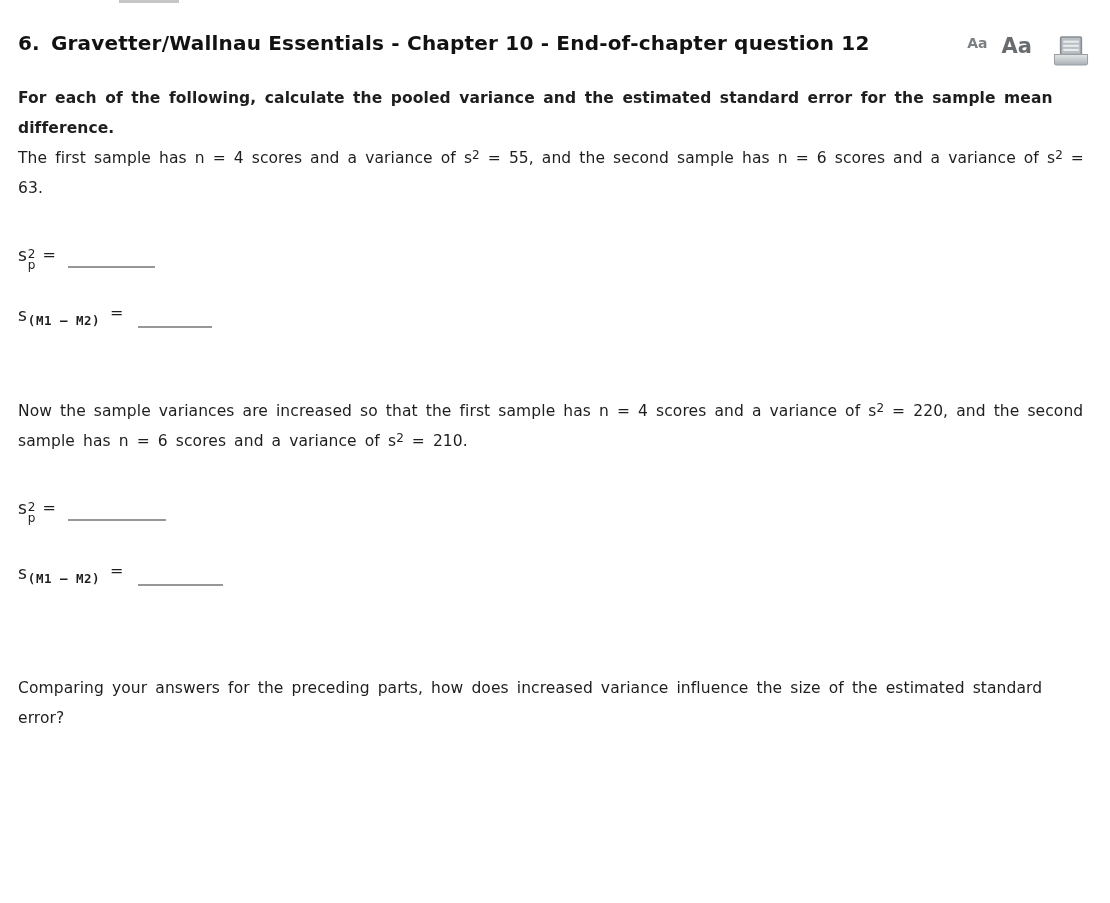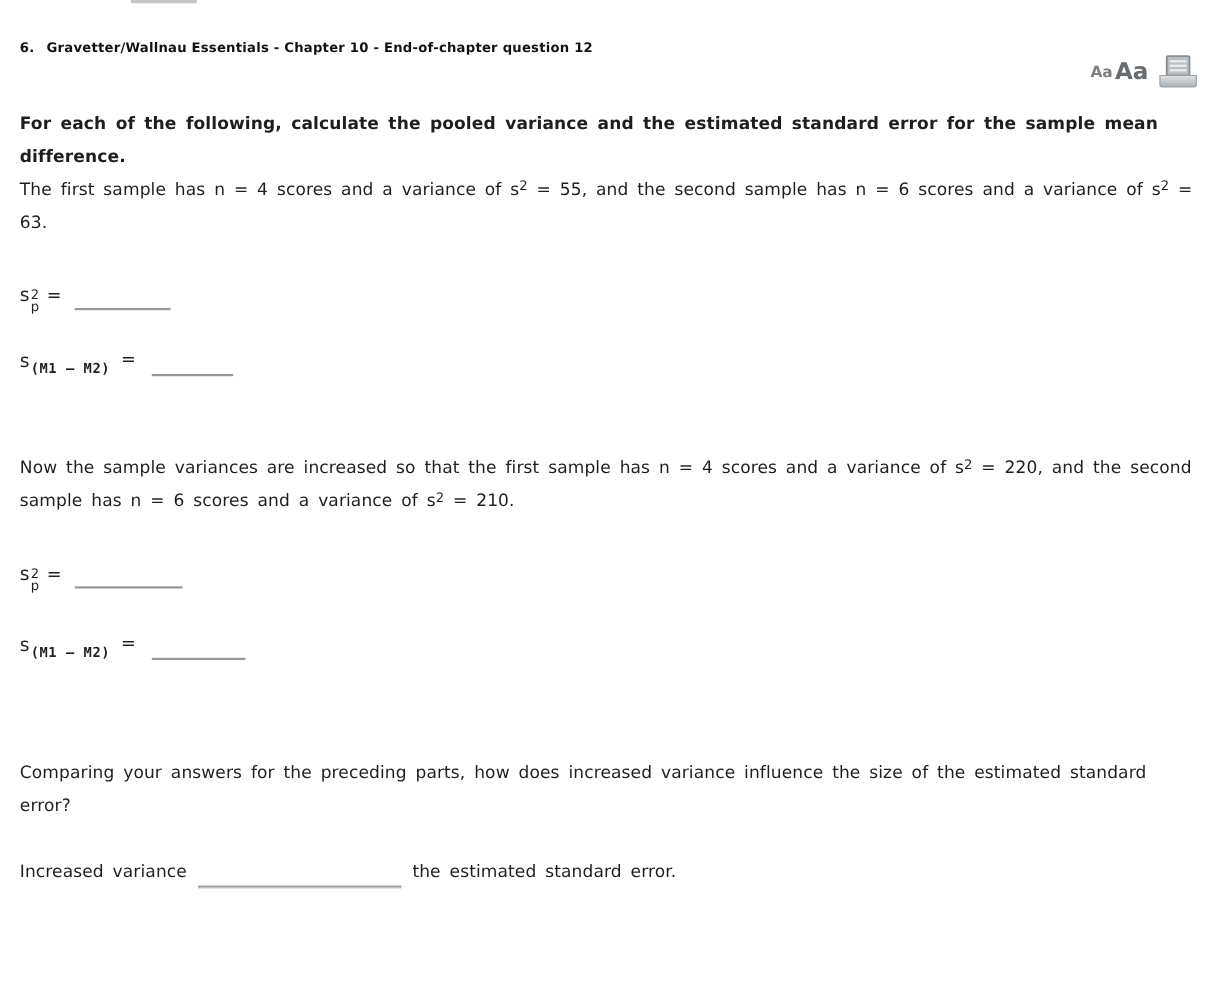--- a/index.html
+++ b/index.html
@@ -21,25 +21,25 @@
     background:#c6c6c6;
   }
   .content{
     padding:32px 20px 0 18px;
     width:1110px;
   }
   .header-row{
     display:flex;justify-content:space-between;align-items:flex-start;
   }
   .title{
-    font-size:12px;font-weight:bold;color:#121212;
+    font-size:20px;font-weight:bold;color:#121212;
     letter-spacing:0.2px;line-height:22px;
   }
   .title .qnum{margin-right:11px;}
-  .controls{display:flex;align-items:center;gap:2px;padding-right:0px;margin-top:18px;}
+  .controls{display:flex;align-items:flex-start;gap:14px;padding-right:0px;margin-top:4px;}
   .aa-btn{
     background:none;border:none;cursor:pointer;
     font-family:"DejaVu Sans","Liberation Sans",sans-serif;
     font-weight:bold;color:var(--control);line-height:1;padding:0;
   }
   .aa-small{font-size:14px;color:#7d8083;}
   .aa-large{font-size:21px;color:#686c6f;}
   .print-btn{background:none;border:none;cursor:pointer;padding:0;line-height:0;margin-left:6px;}
   p.body{
     font-size:15.5px;line-height:30px;
@@ -160,19 +160,14 @@
 
   <div class="formula f-se f-se-2">
     <span class="fbase">s</span>
       <span class="msub">(M1 – M2)</span>
     <span class="eq">=</span>
     <span class="blank w85"></span>
   </div>
 
   <p class="body p-compare">Comparing your answers for the preceding parts, how does increased variance influence the size of the estimated standard error?</p>
 
-  <div class="conclusion">
-    <span>Increased variance</span>
-    <span class="c-blank"></span>
-    <span>the estimated standard error.</span>
-  </div>
 
 </div>
 
 </body></html>

